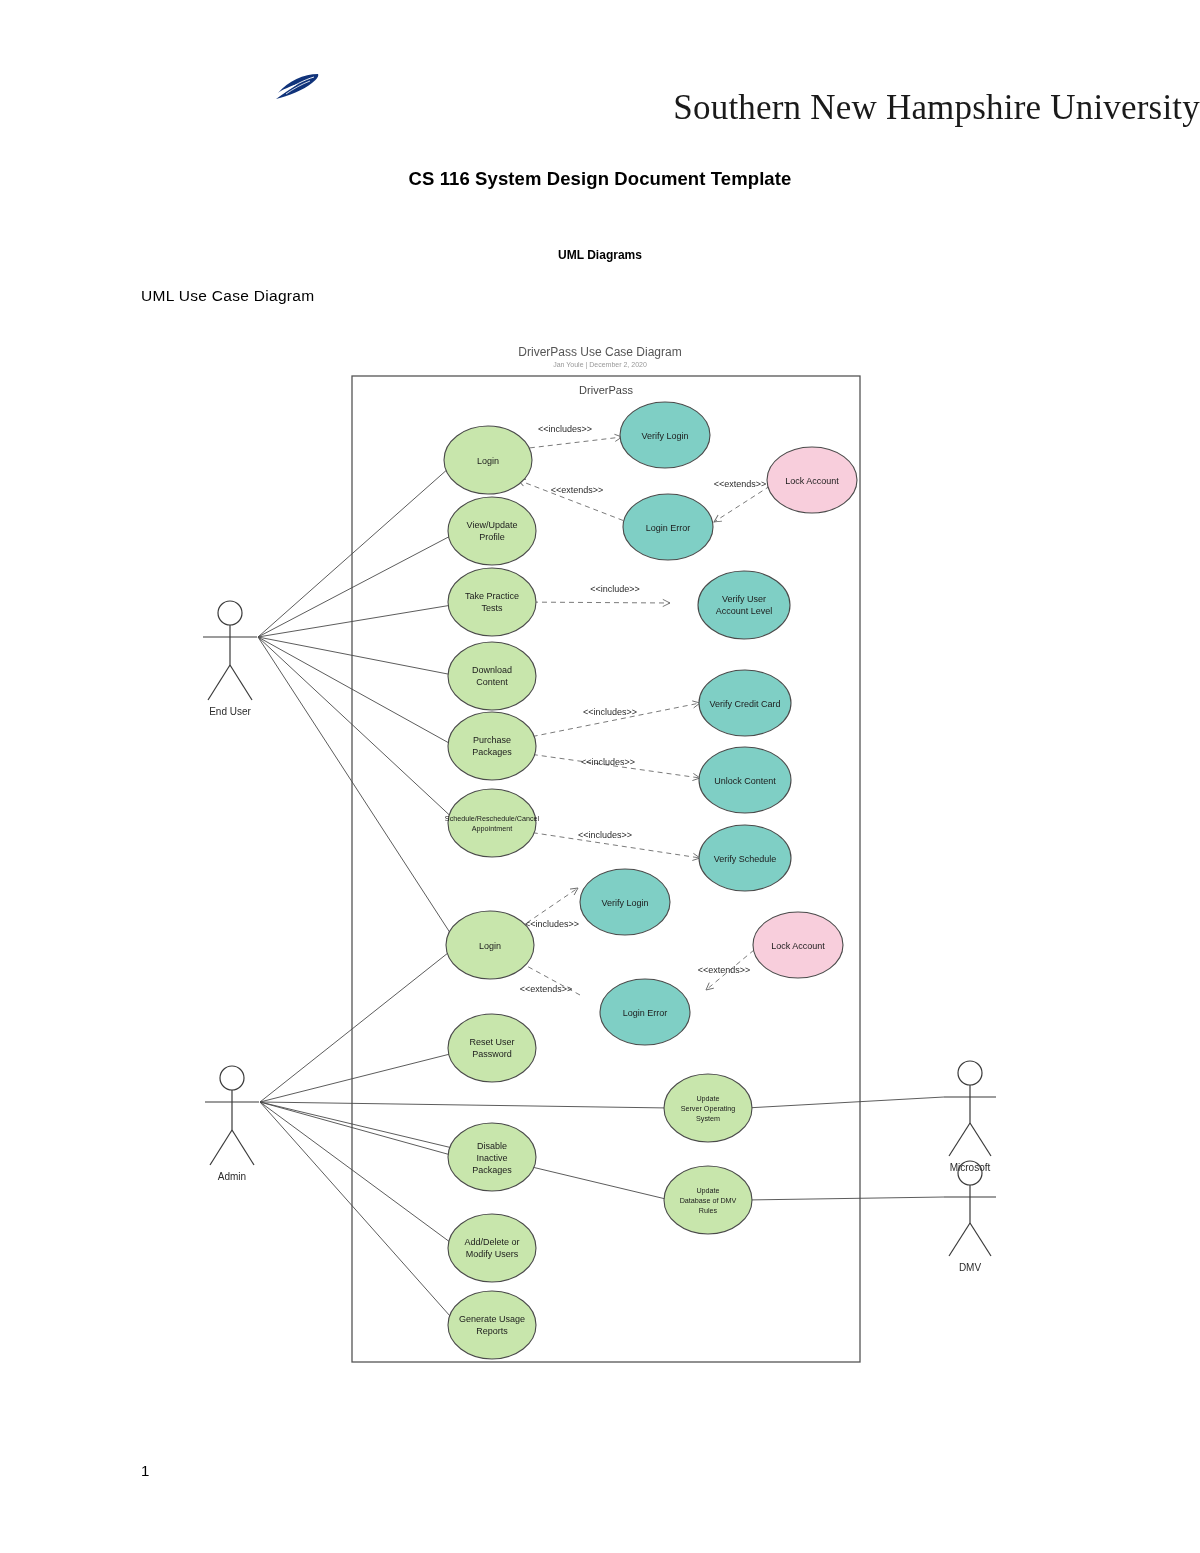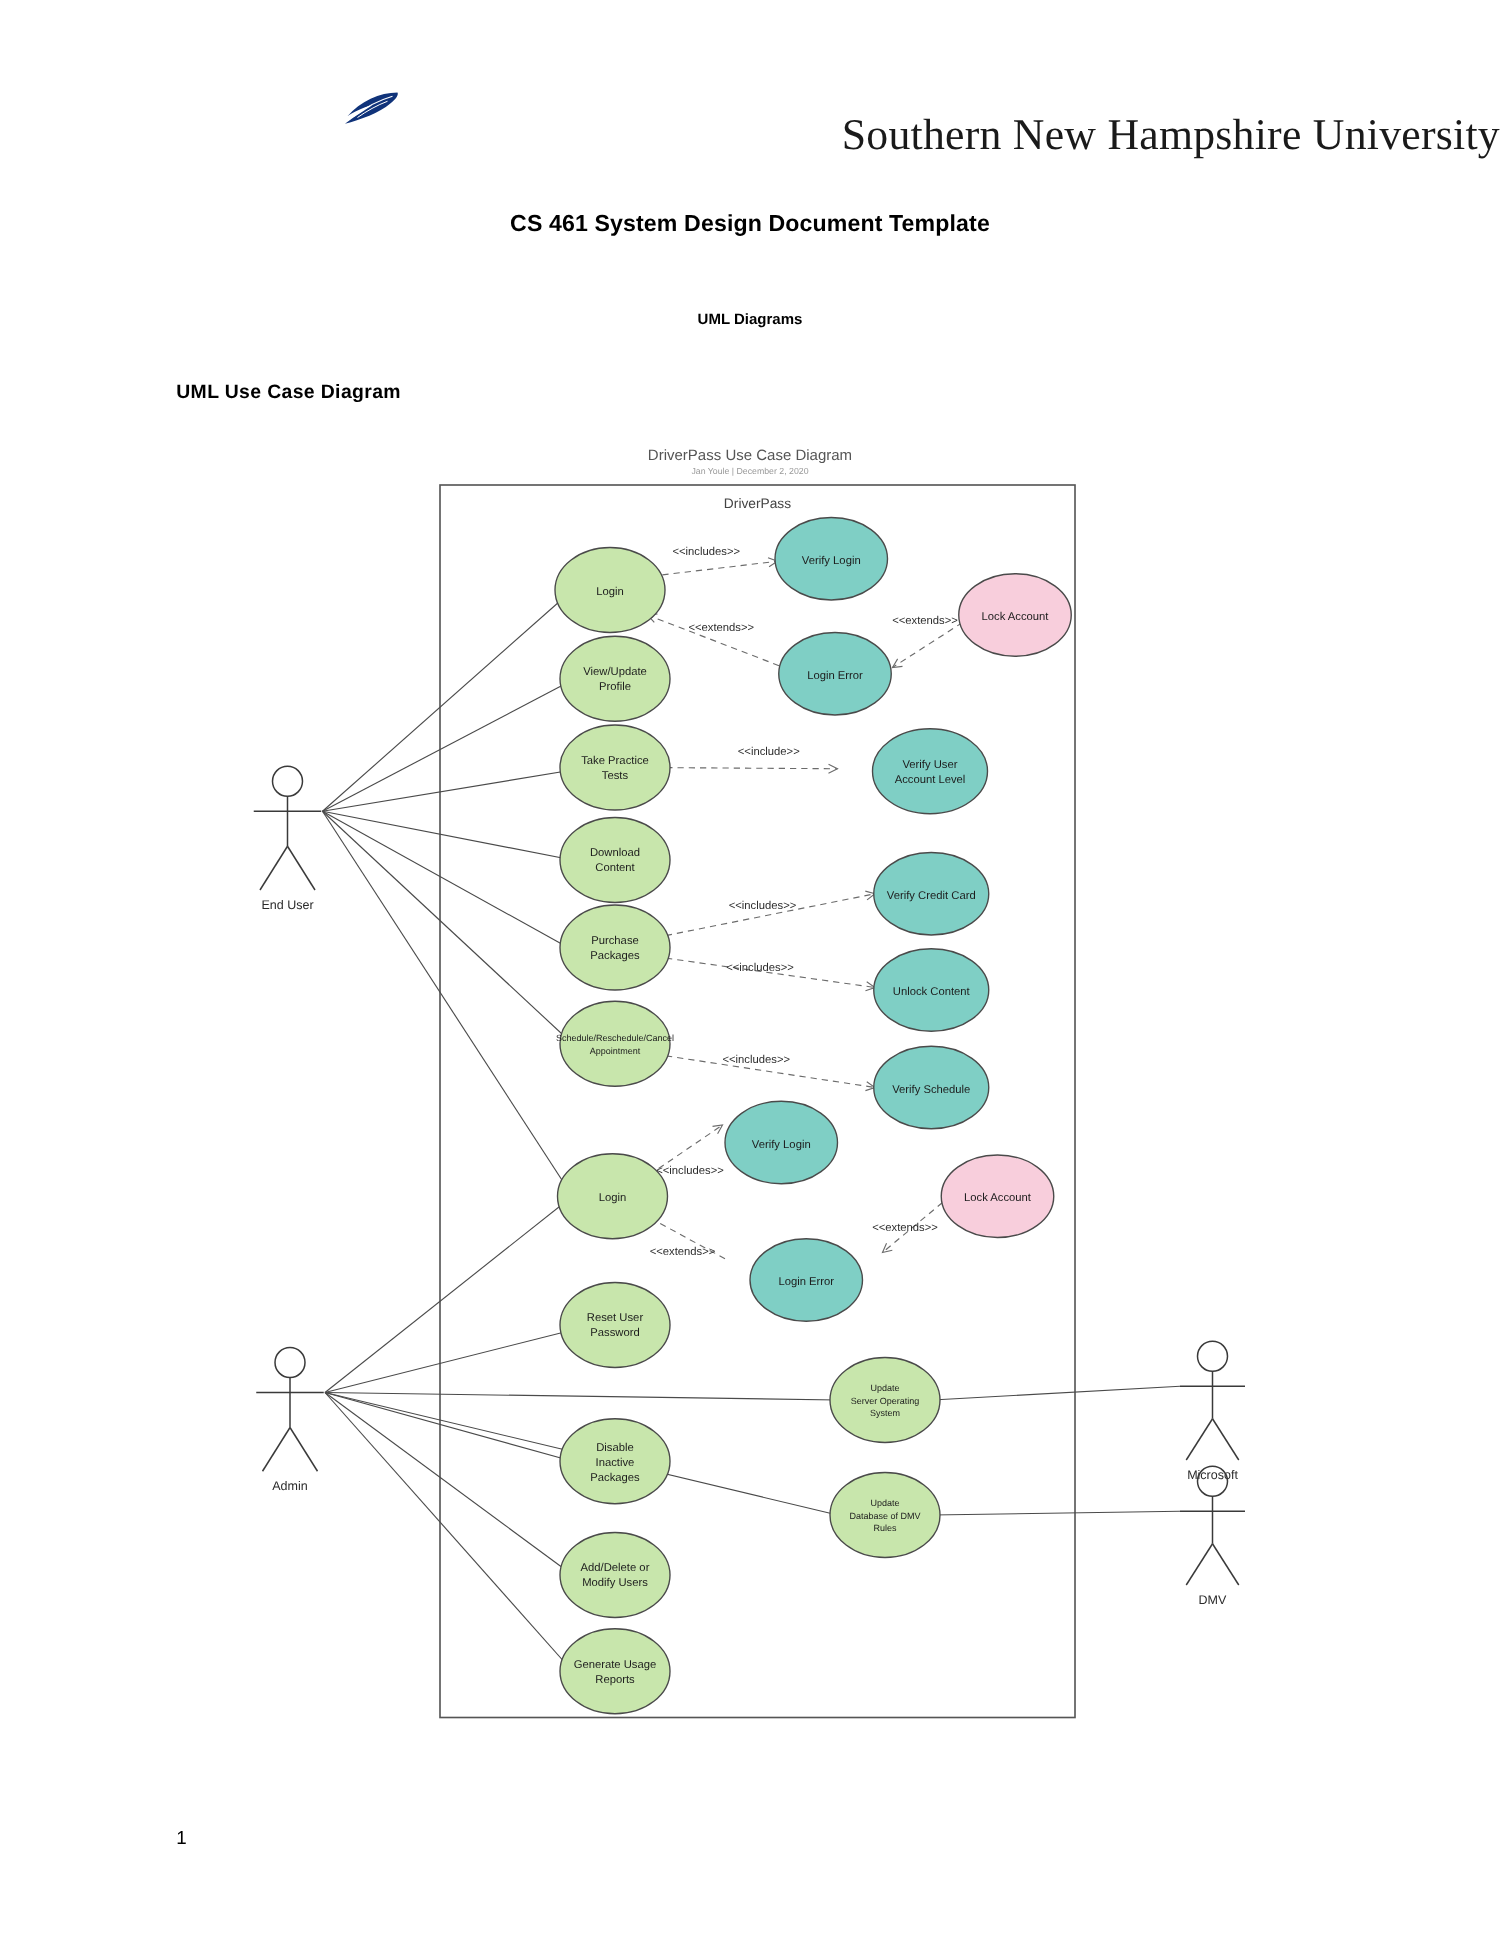--- a/index.html
+++ b/index.html
@@ -55,37 +55,37 @@
     position: absolute;
     top: 248px;
     left: 0;
     width: 1200px;
     text-align: center;
     font-size: 12px;
     font-weight: bold;
   }
   .section-heading {
     position: absolute;
-    top: 305px;
+    top: 287px;
     left: 141px;
     font-size: 15.5px;
-    font-weight: bold;
+    font-weight: normal;
     letter-spacing: 0.3px;
   }
   .page-number {
     position: absolute;
     top: 1462px;
     left: 141px;
     font-size: 15px;
   }
 
   
   .diagram {
     position: absolute;
-    top: 352px;
+    top: 340px;
     left: 140px;
     width: 920px;
     height: 1060px;
   }
   .diagram svg {
     display: block;
   }
   .uc-label, .actor-label, .stereo-label,
   .diag-title, .diag-sub, .boundary-label {
     font-family: "Liberation Sans", sans-serif;
@@ -110,21 +110,21 @@
 
 <div class="logo-wrap">
   <span class="logo-text">Southern New Hampshire University</span>
   <svg class="logo-feather" viewBox="0 0 52 30">
     <path d="M50 2 C36 2 20 9 10 21 C14 18 22 14 30 12 C24 16 16 21 8 27 C20 24 36 18 44 11 C49 7 51 4 50 2 Z" fill="#10337a"></path>
     <path d="M46 5 C36 8 24 14 15 21" stroke="#ffffff" stroke-width="0.9" fill="none"></path>
     <path d="M42 9 C34 12 25 17 18 22" stroke="#ffffff" stroke-width="0.8" fill="none"></path>
   </svg>
 </div>
 
-<div class="doc-title">CS 461 System Design Document Template</div>
+<div class="doc-title">CS 116 System Design Document Template</div>
 <div class="doc-subtitle">UML Diagrams</div>
 <div class="section-heading">UML Use Case Diagram</div>
 <div class="page-number">1</div>
 
 <div class="diagram">
 <svg width="920" height="1060" viewBox="0 0 920 1060">
   <defs>
     <marker id="oarrow" markerWidth="11" markerHeight="11" refX="9" refY="5" orient="auto">
       <path d="M1,1 L9,5 L1,9" fill="none" stroke="#6b6b6b" stroke-width="1"></path>
     </marker>

